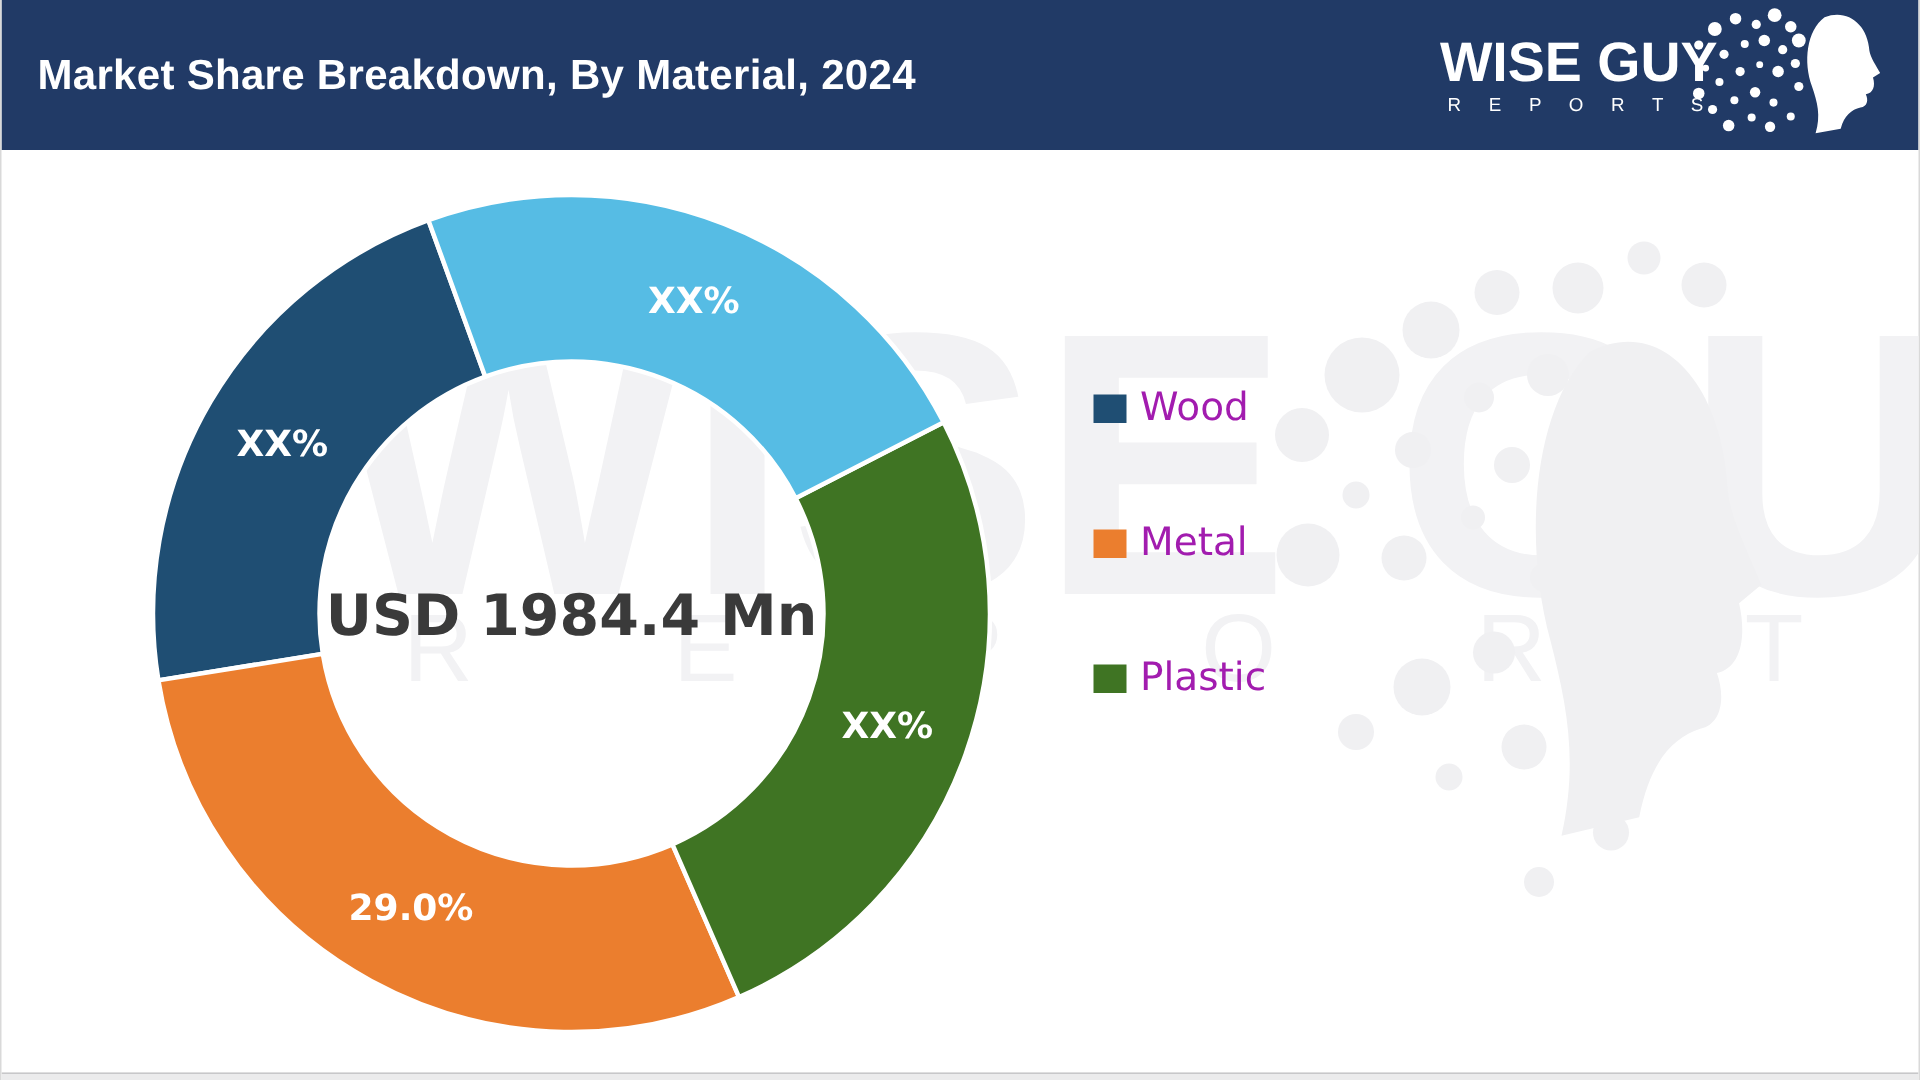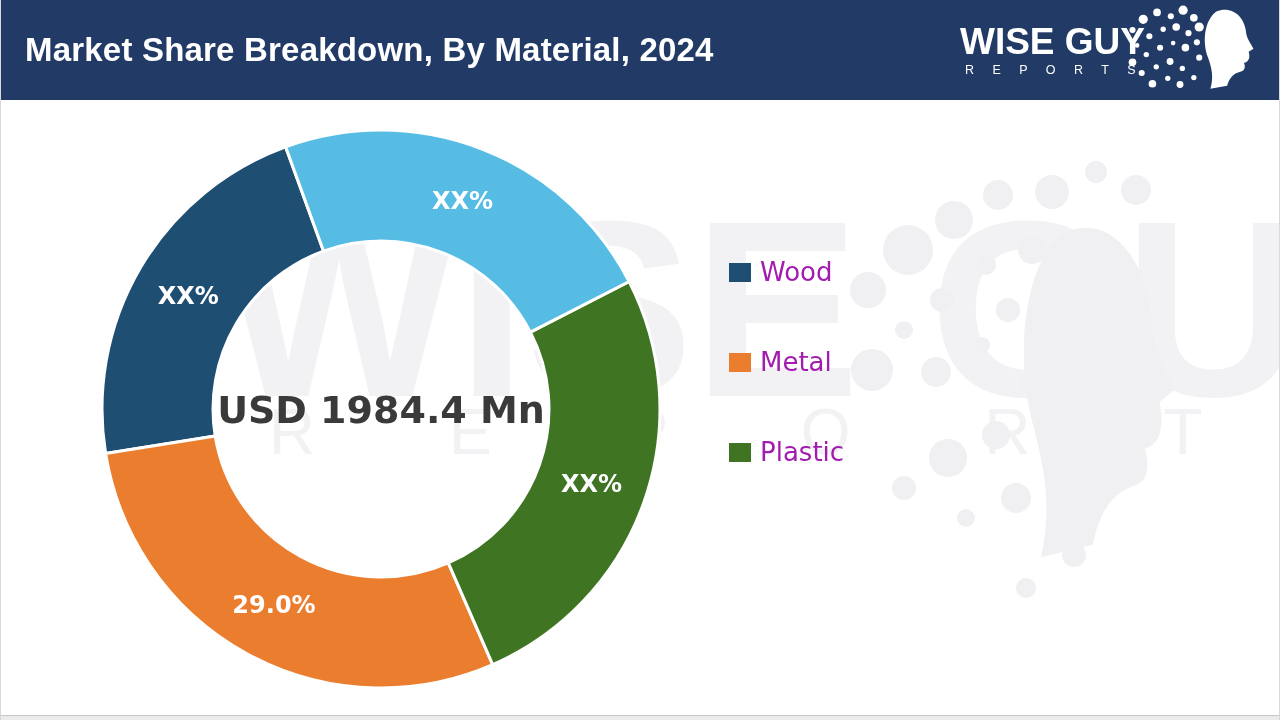--- a/index.html
+++ b/index.html
@@ -2,21 +2,21 @@
 <html><head>
 <meta charset="utf-8">
 <style>
   html,body{margin:0;padding:0;background:#fff;}
   #page{position:relative;width:1280px;height:720px;overflow:hidden;background:#fff;
         border-left:1px solid #d9d9d9;border-right:1px solid #d9d9d9;box-sizing:border-box;
         font-family:"DejaVu Sans",sans-serif;}
   
   #header{position:absolute;left:0;top:0;width:100%;height:100px;background:#213a66;}
   #title{position:absolute;left:24px;top:0;height:100px;display:flex;align-items:center;
-         color:#ffffff;font-family:"Liberation Sans",sans-serif;font-weight:700;font-size:33px;letter-spacing:.2px;}
+         color:#ffffff;font-family:"Liberation Sans",sans-serif;font-weight:700;font-size:28px;letter-spacing:.2px;}
   #logo{position:absolute;right:14px;top:4px;height:92px;display:flex;align-items:center;}
   #logo-text{display:flex;flex-direction:column;align-items:flex-start;margin-right:-30px;}
   #logo-brand{color:#fff;font-family:"Liberation Sans",sans-serif;font-weight:600;font-size:37px;line-height:1;}
   #logo-sub{color:#fff;font-family:"Liberation Sans",sans-serif;font-weight:400;font-size:12.5px;
             letter-spacing:7.5px;margin-top:3px;margin-left:5px;}
   
   #body{position:absolute;left:0;top:100px;width:100%;height:620px;}
   
   #wm-brand{position:absolute;left:220px;top:85px;font-family:"Liberation Sans",sans-serif;
             font-weight:700;font-size:250px;line-height:1;color:#f2f2f4;z-index:0;white-space:nowrap;}

